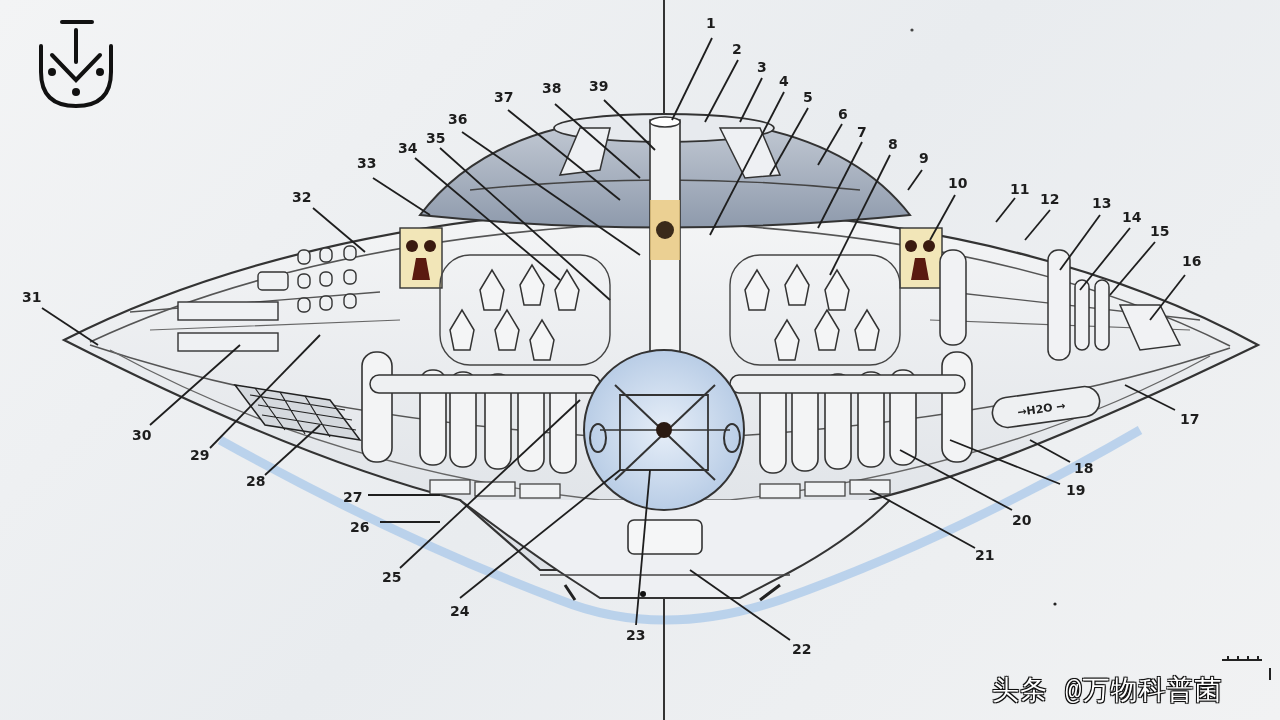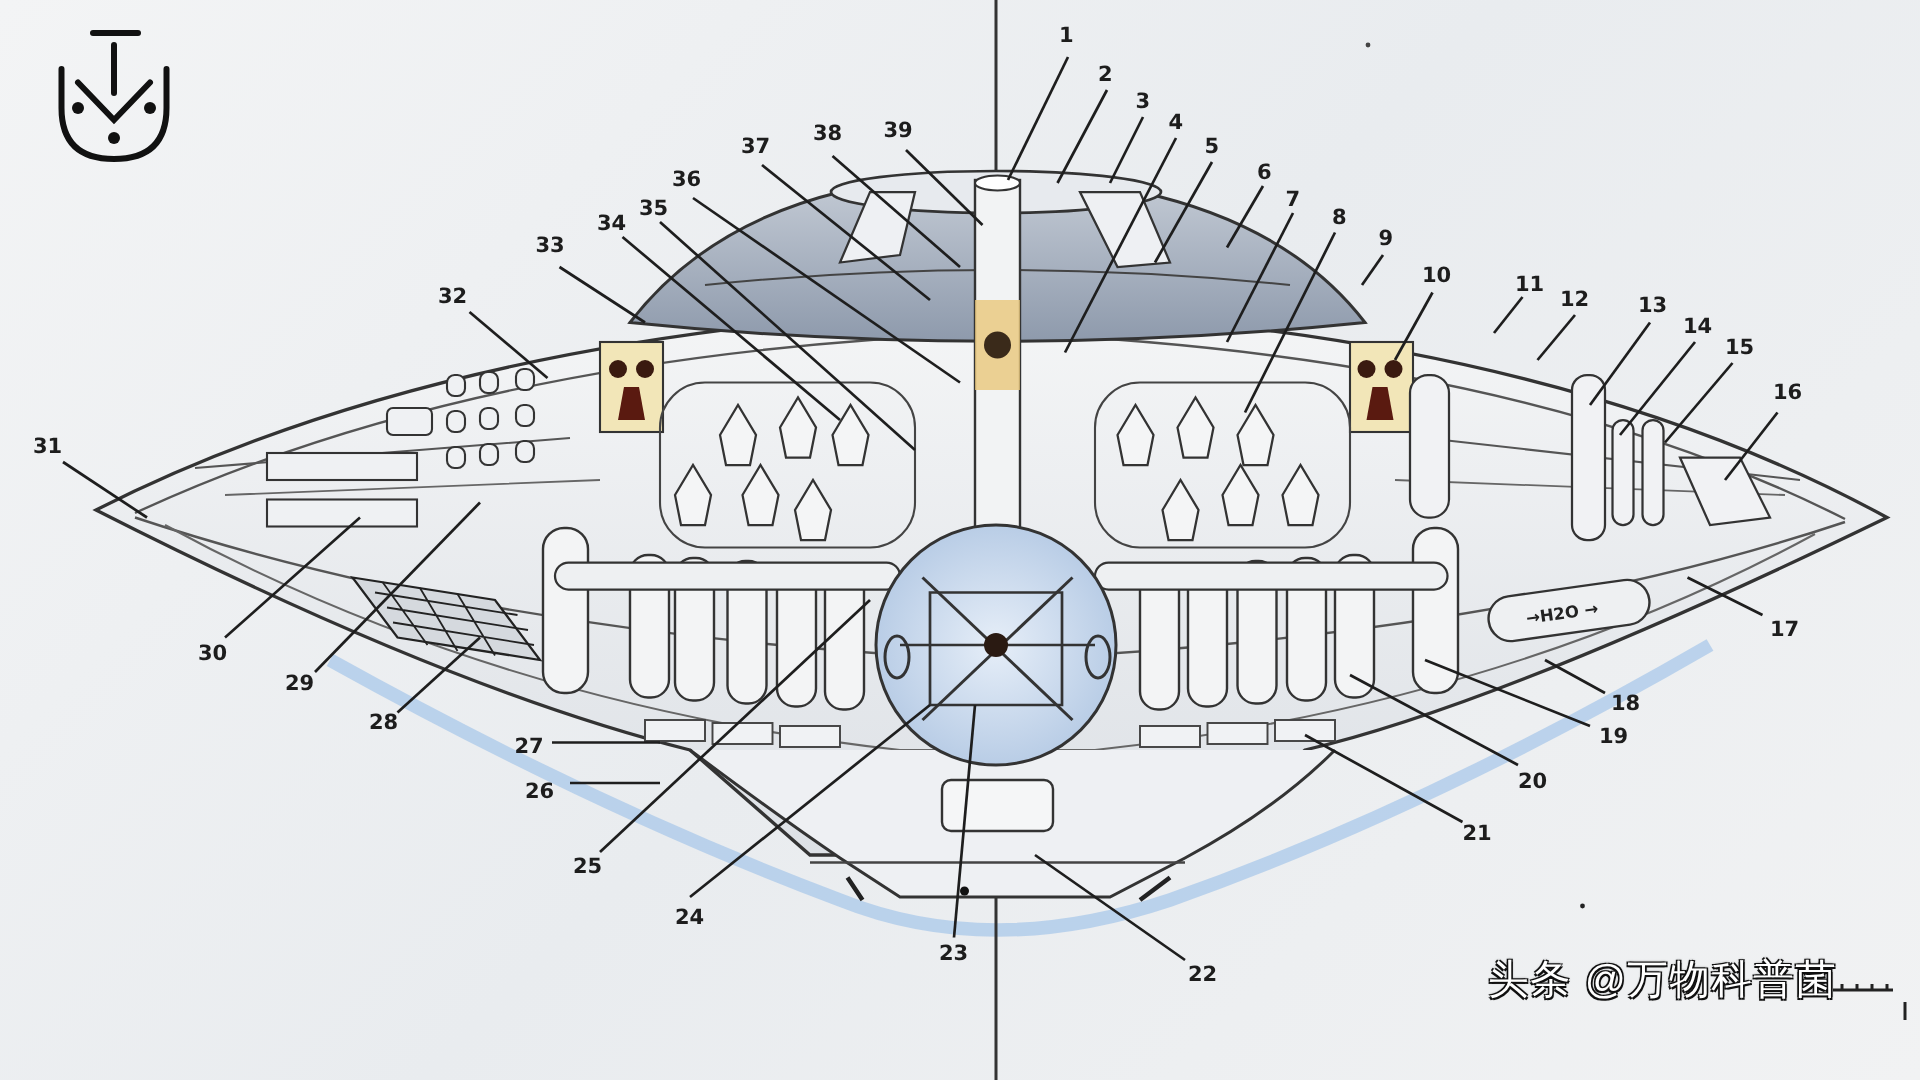--- a/index.html
+++ b/index.html
@@ -11,22 +11,22 @@
   .paper {
     position:absolute; left:0; top:0; width:1280px; height:720px;
     background: linear-gradient(135deg,#f3f4f5 0%,#e9ecef 50%,#f1f2f3 100%);
   }
   svg.diagram { position:absolute; left:0; top:0; }
   .callout-num {
     font-family:"DejaVu Sans", sans-serif;
     font-weight:bold; font-size:14px; fill:#1d1d1d;
   }
   .watermark {
-    position:absolute; left:992px; top:635px;
-    font-family:Liberation Sans, sans-serif;
+    position:absolute; left:992px; top:672px;
+    font-family:Liberation Mono, monospace;
     font-size:27px; color:#fff; letter-spacing:1px;
     text-shadow: 0 0 2px #111, 1px 1px 0 #111, -1px -1px 0 #111, 1px -1px 0 #111, -1px 1px 0 #111;
   }
   .h2o-label {
     font-family:"DejaVu Sans", sans-serif; font-size:11px; font-weight:bold; fill:#222;
   }
 </style>
 </head>
 <body>
 

